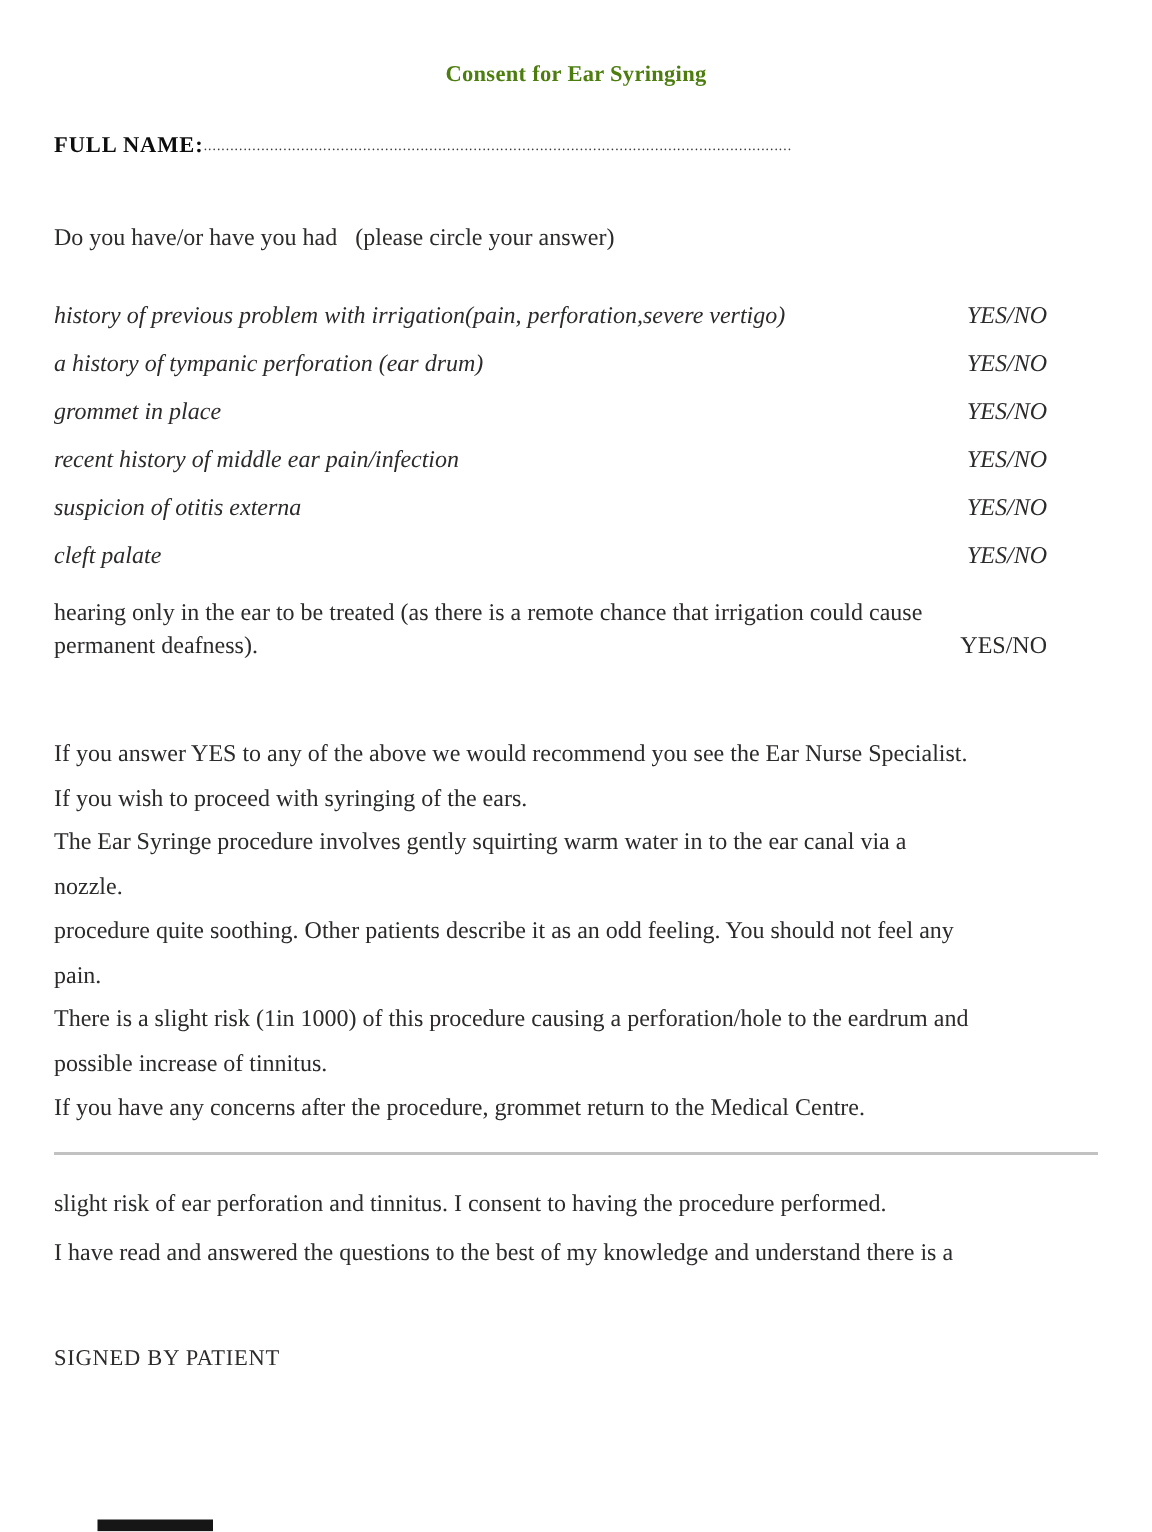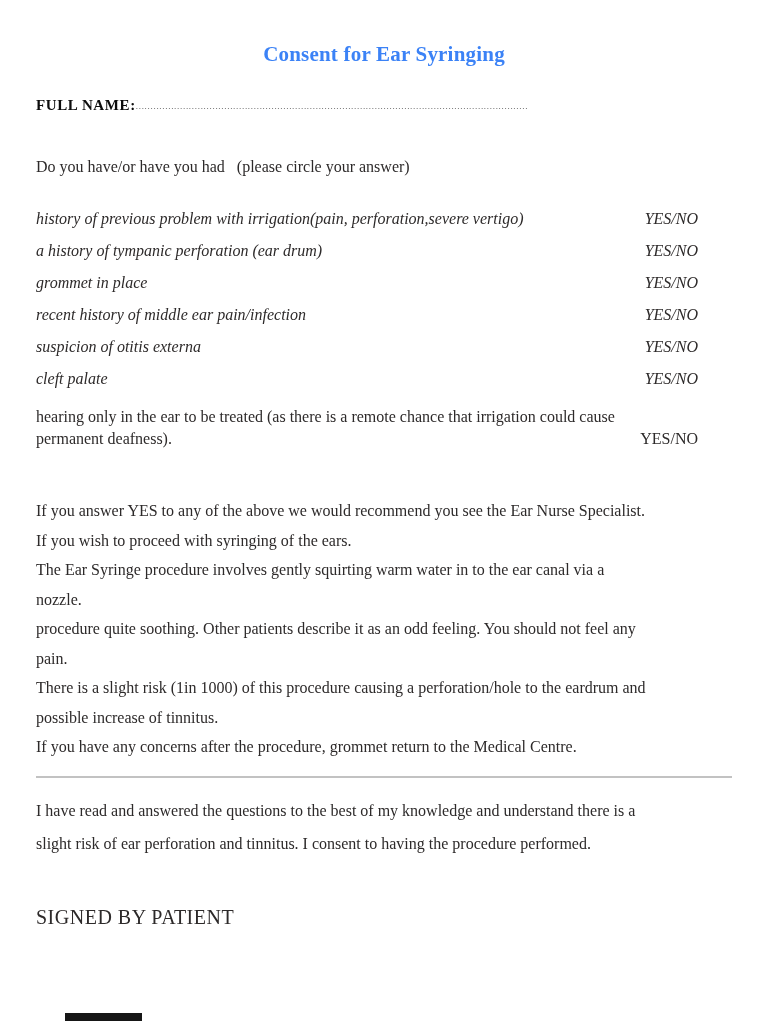--- a/index.html
+++ b/index.html
@@ -8,22 +8,22 @@
     width:768px; height:1021px;
     margin:0 auto;
     background:#ffffff;
     overflow:hidden;
     font-family:"Liberation Serif", "DejaVu Serif", serif;
     color:#2d2a2a;
   }
   .title {
     margin:0; padding-top:42px;
     text-align:center;
-    font-size:21px; font-weight:bold;
-    color:#3b82f6; letter-spacing:0.2px;
+    font-size:15px; font-weight:bold;
+    color:#4d7c0f; letter-spacing:0.2px;
   }
   .name-row {
     margin:30px 36px 0 36px;
     display:flex; align-items:baseline;
   }
   .name-label {
     font-weight:bold; font-size:15px; color:#0c0c0c;
     letter-spacing:0.6px; white-space:nowrap;
   }
   .dotted-leader {
@@ -50,21 +50,21 @@
   .qlong-line2 { display:flex; justify-content:space-between; align-items:flex-start; }
   .info { margin:46px 36px 0 36px; font-size:16px; line-height:29.5px; }
   .info-line { white-space:nowrap; }
   .divider {
     margin:14px 36px 0 36px; border:none;
     border-top:2px solid #c2c2c2; height:0;
   }
   .consent { margin:16px 36px 0 36px; font-size:16px; line-height:33px; }
   .consent-line { white-space:nowrap; }
   .signed {
-    margin:46px 36px 0 36px; font-size:20px; letter-spacing:0.5px;
+    margin:46px 36px 0 36px; font-size:15px; letter-spacing:0.5px;
   }
   .artifact-bar {
     position:absolute; left:65px; bottom:0;
     width:77px; height:8px; background:#161616;
   }
 </style>
 </head>
 <body>
 
 <div class="page">
@@ -123,21 +123,21 @@
     <div class="info-line">procedure quite soothing. Other patients describe it as an odd feeling. You should not feel any</div>
     <div class="info-line">pain.</div>
     <div class="info-line">There is a slight risk (1in 1000) of this procedure causing a perforation/hole to the eardrum and</div>
     <div class="info-line">possible increase of tinnitus.</div>
     <div class="info-line">If you have any concerns after the procedure, grommet return to the Medical Centre.</div>
   </div>
 
   <hr class="divider">
 
   <div class="consent">
+    <div class="consent-line">slight risk of ear perforation and tinnitus. I consent to having the procedure performed.</div>
     <div class="consent-line">I have read and answered the questions to the best of my knowledge and understand there is a</div>
-    <div class="consent-line">slight risk of ear perforation and tinnitus. I consent to having the procedure performed.</div>
   </div>
 
   <div class="signed">SIGNED BY PATIENT</div>
 
   <div class="artifact-bar"></div>
 
 </div>
 
 </body></html>

